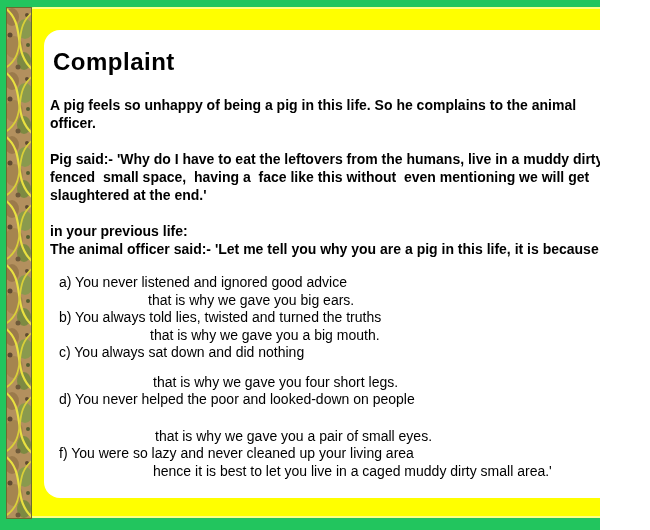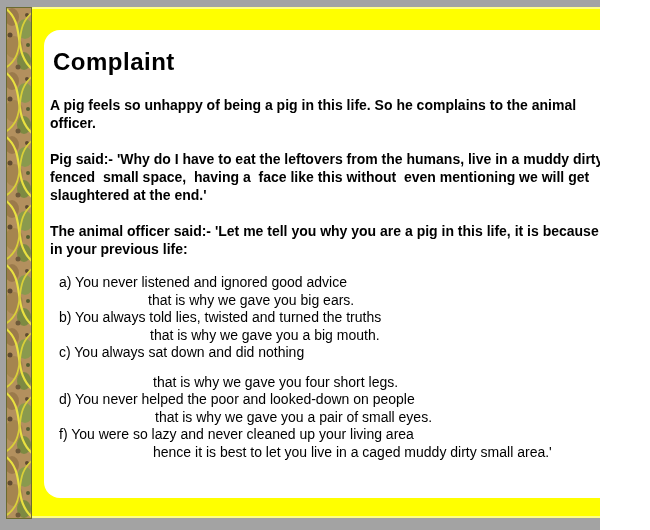--- a/index.html
+++ b/index.html
@@ -4,21 +4,21 @@
 <style>
   html, body { margin: 0; padding: 0; }
   body {
     font-family: "Liberation Sans", "DejaVu Sans", sans-serif;
     color: #000;
   }
   .screen {
     position: relative;
     width: 600px;
     height: 530px;
-    background: #a3a3a3;
+    background: #22c55e;
     overflow: hidden;
   }
   .frame {
     position: absolute;
     left: 8px; top: 7px;
     width: 631px; height: 507px;
     background: #FFFF00;
     border: 2px solid #FFFF85;
     border-radius: 26px;
   }
@@ -92,40 +92,40 @@
         <div class="paragraph">
           <div class="line">A pig feels so unhappy of being a pig in this life. So he complains to the animal</div>
           <div class="line">officer.</div>
         </div>
         <div class="paragraph">
           <div class="line">Pig said:- 'Why do I have to eat the leftovers from the humans, live in a muddy dirty</div>
           <div class="line">fenced  small space,  having a  face like this without  even mentioning we will get</div>
           <div class="line">slaughtered at the end.'</div>
         </div>
         <div class="paragraph">
+          <div class="line">in your previous life:</div>
           <div class="line">The animal officer said:- 'Let me tell you why you are a pig in this life, it is because</div>
-          <div class="line">in your previous life:</div>
         </div>
       </div>
     <div class="reasons">
         <div>
           <div class="line" style="padding-left: 9px; margin-top: 16px;">a) You never listened and ignored good advice</div>
           <div class="line" style="padding-left: 98px;">that is why we gave you big ears.</div>
         </div>
         <div>
           <div class="line" style="padding-left: 9px;">b) You always told lies, twisted and turned the truths</div>
           <div class="line" style="padding-left: 100px;">that is why we gave you a big mouth.</div>
         </div>
         <div>
           <div class="line" style="padding-left: 9px;">c) You always sat down and did nothing</div>
           <div class="line" style="padding-left: 103px; margin-top: 12px;">that is why we gave you four short legs.</div>
         </div>
         <div>
           <div class="line" style="padding-left: 9px;">d) You never helped the poor and looked-down on people</div>
-          <div class="line" style="padding-left: 105px;">that is why we gave you a pair of small eyes.</div>
+          <div class="line" style="padding-left: 105px; margin-top: 19px;">that is why we gave you a pair of small eyes.</div>
         </div>
         <div>
           <div class="line" style="padding-left: 9px;">f) You were so lazy and never cleaned up your living area</div>
           <div class="line" style="padding-left: 103px;">hence it is best to let you live in a caged muddy dirty small area.'</div>
         </div>
       </div>
   </div>
 
   <div class="stray-dot"></div>
 

